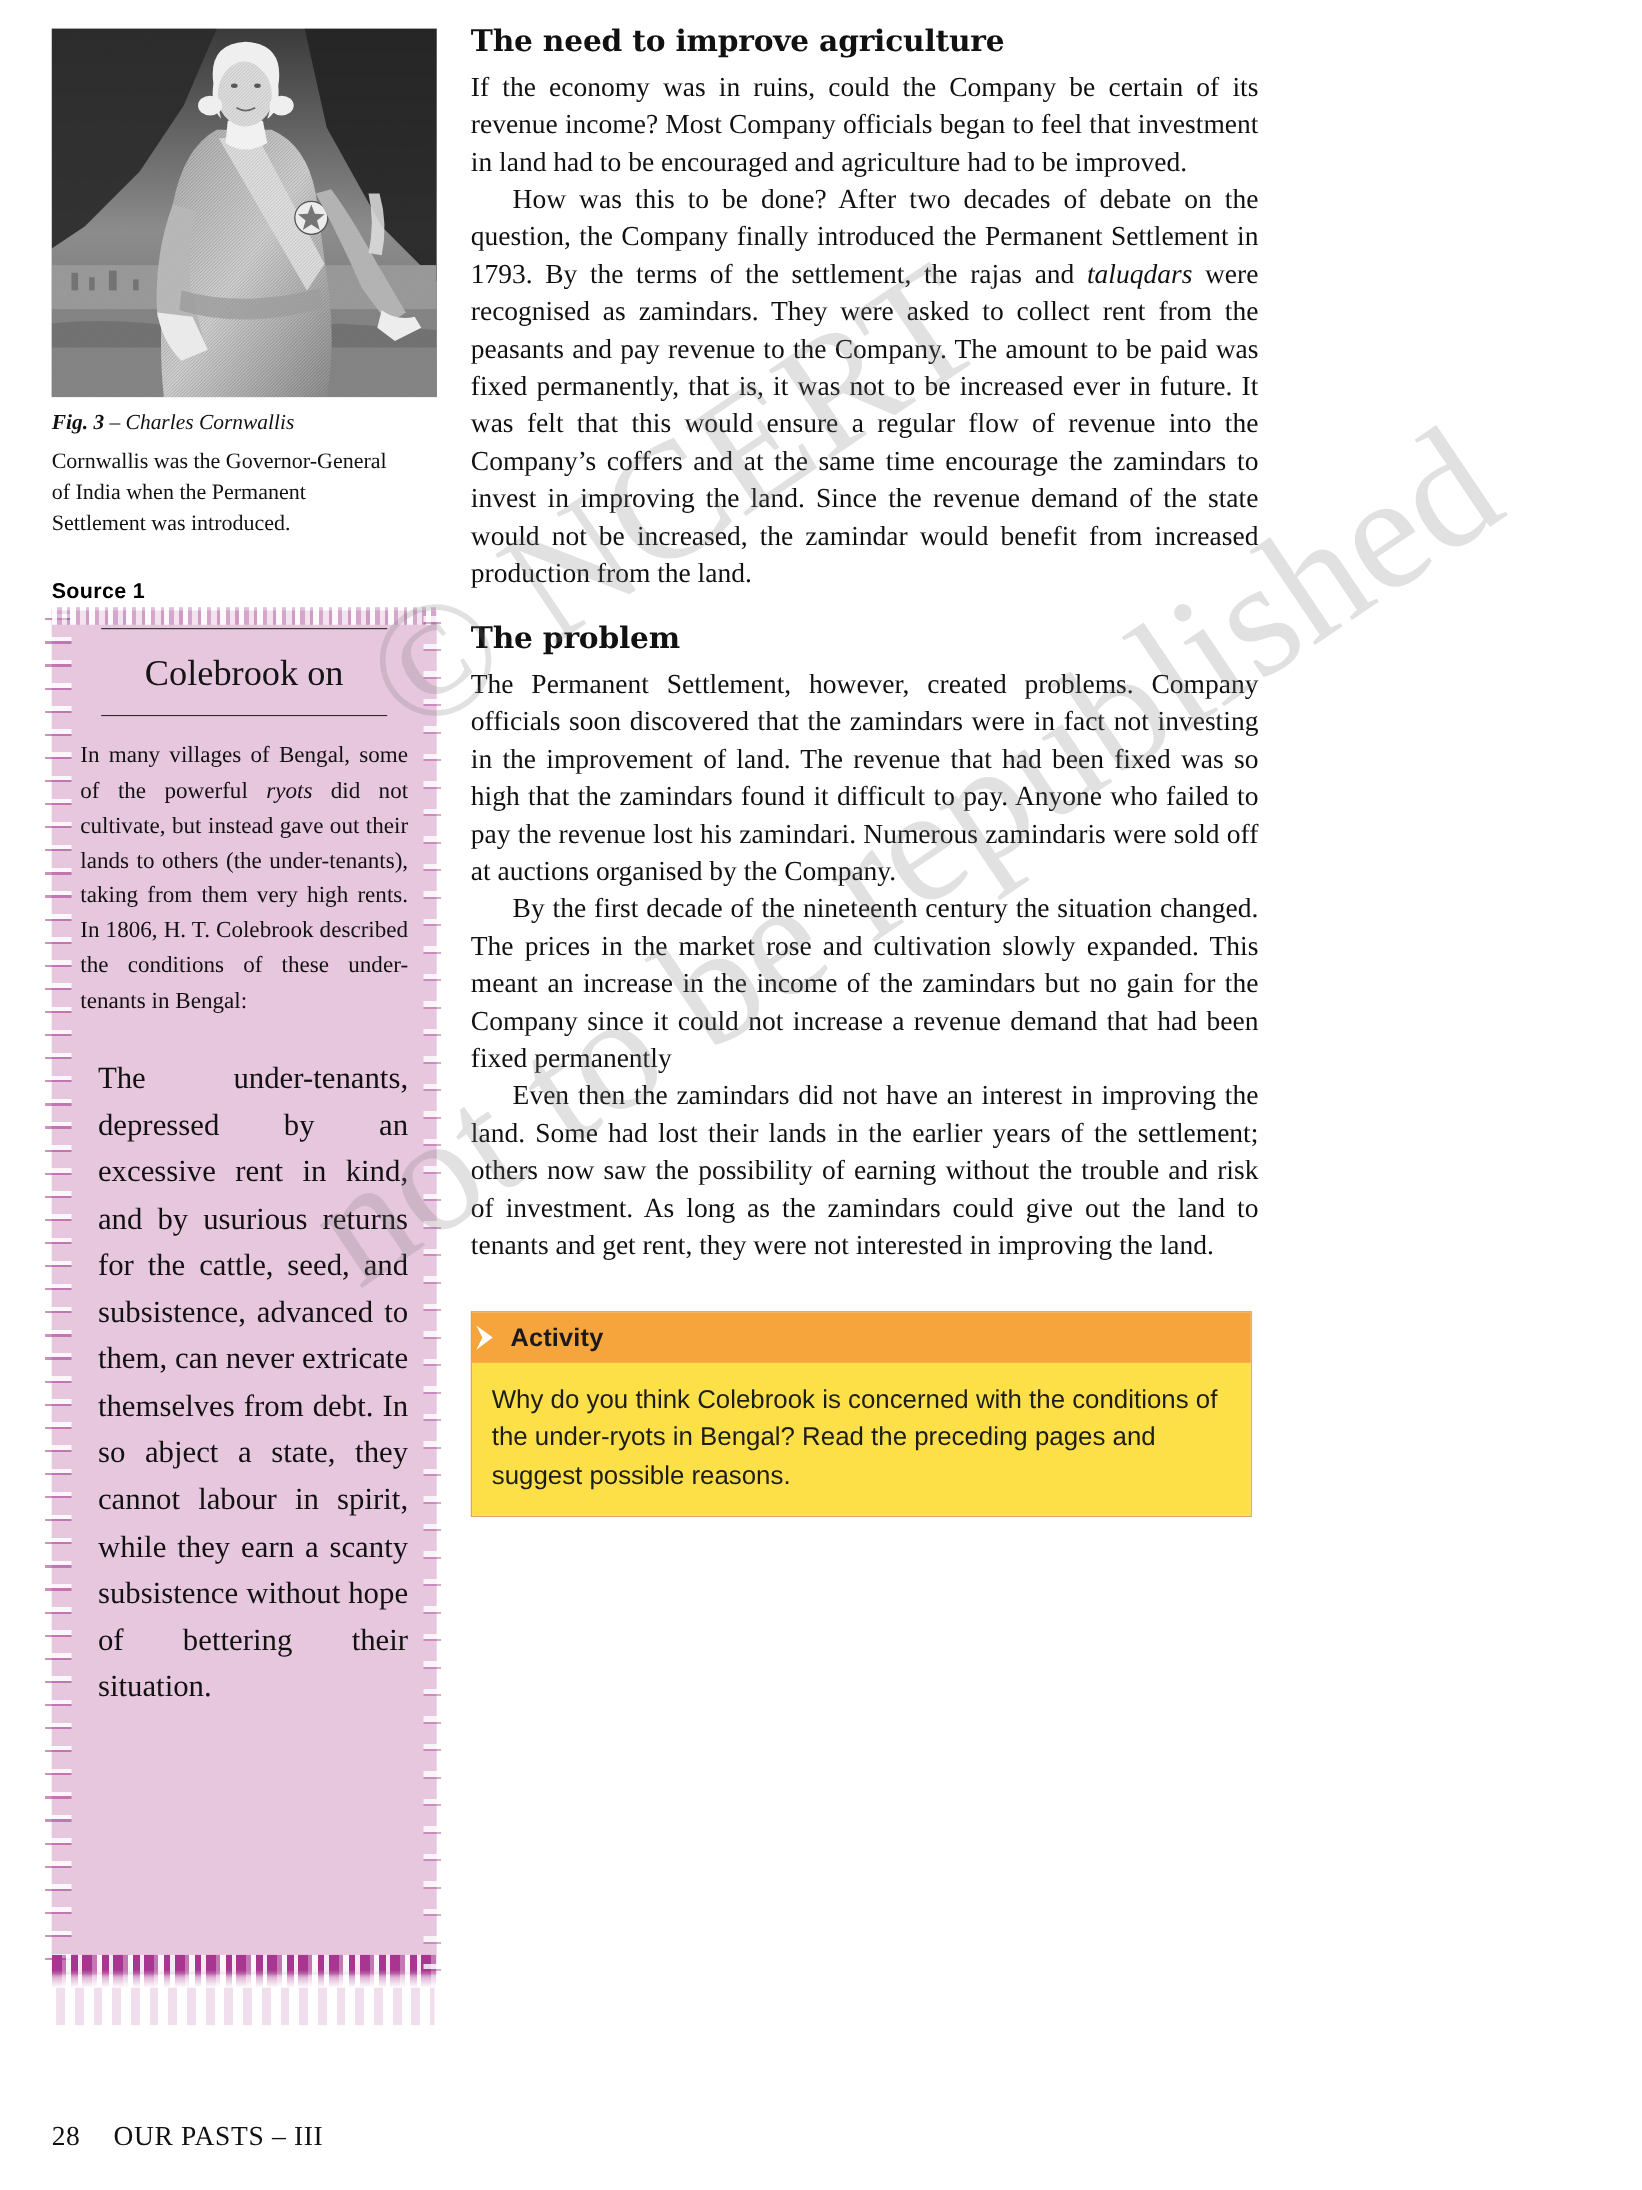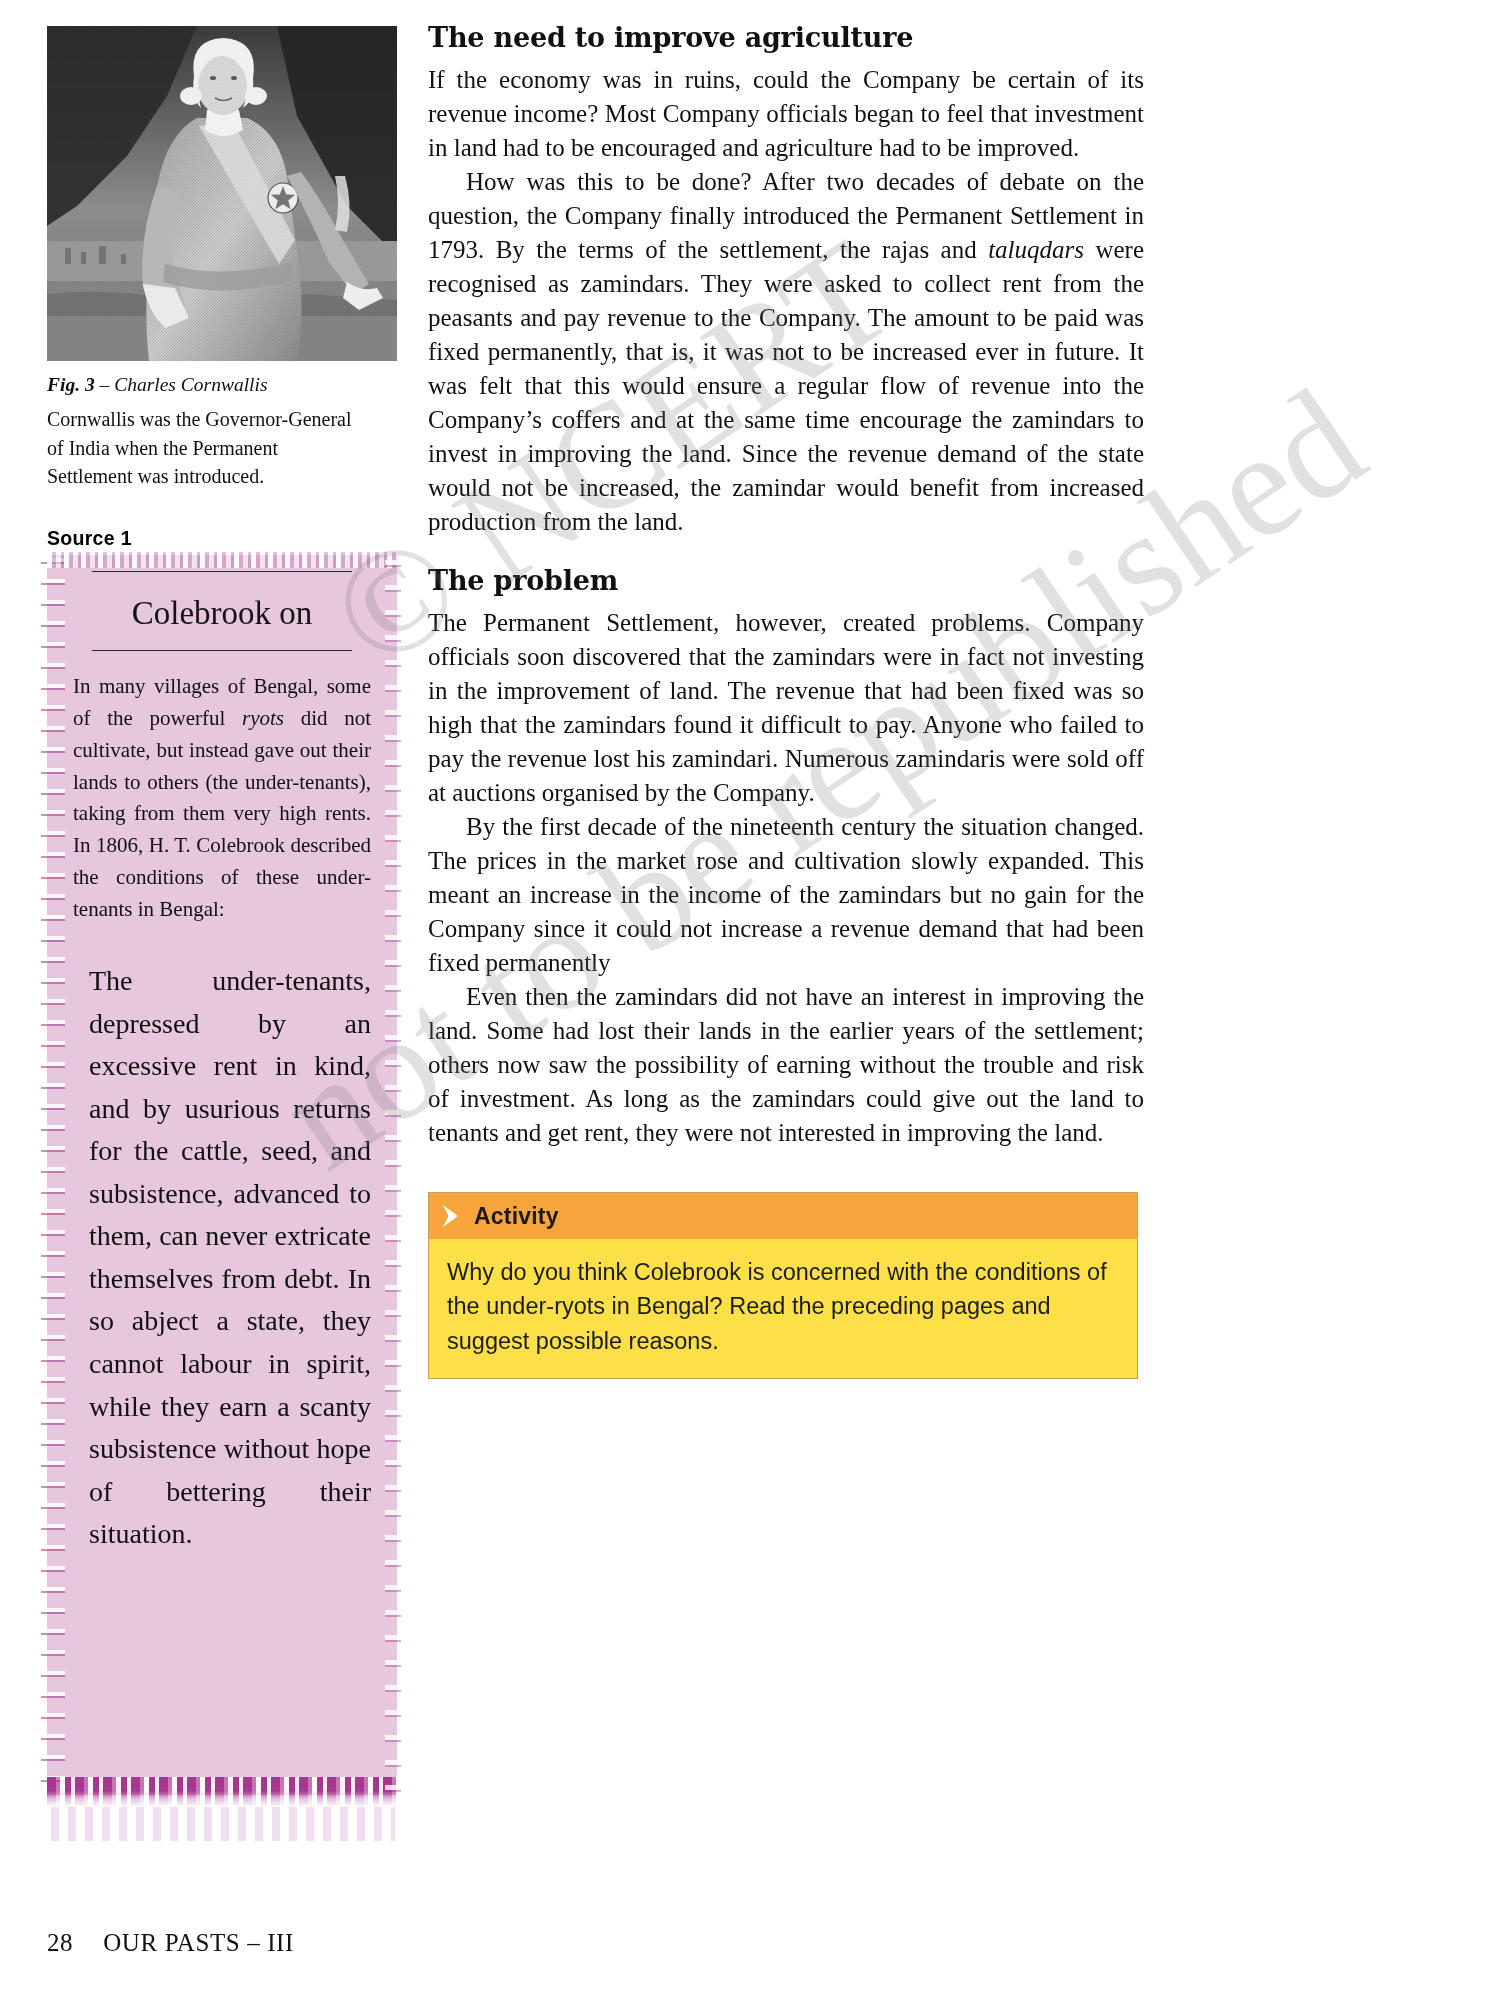--- a/index.html
+++ b/index.html
@@ -250,21 +250,21 @@
     margin-top: 42px;
     width: 710px;
     border: 1px solid #cf9a5a;
     box-sizing: border-box;
   }
   #activity-head {
     background: #f6a43c;
     height: 46px;
     display: flex;
     align-items: center;
-    padding-left: 10px;
+    padding-left: 0;
     box-sizing: border-box;
   }
   #activity-arrow {
     width: 26px; height: 26px;
     margin-right: 9px;
     flex: 0 0 auto;
   }
   #activity-title {
     font-family: "Liberation Sans", sans-serif;
     font-weight: bold;

